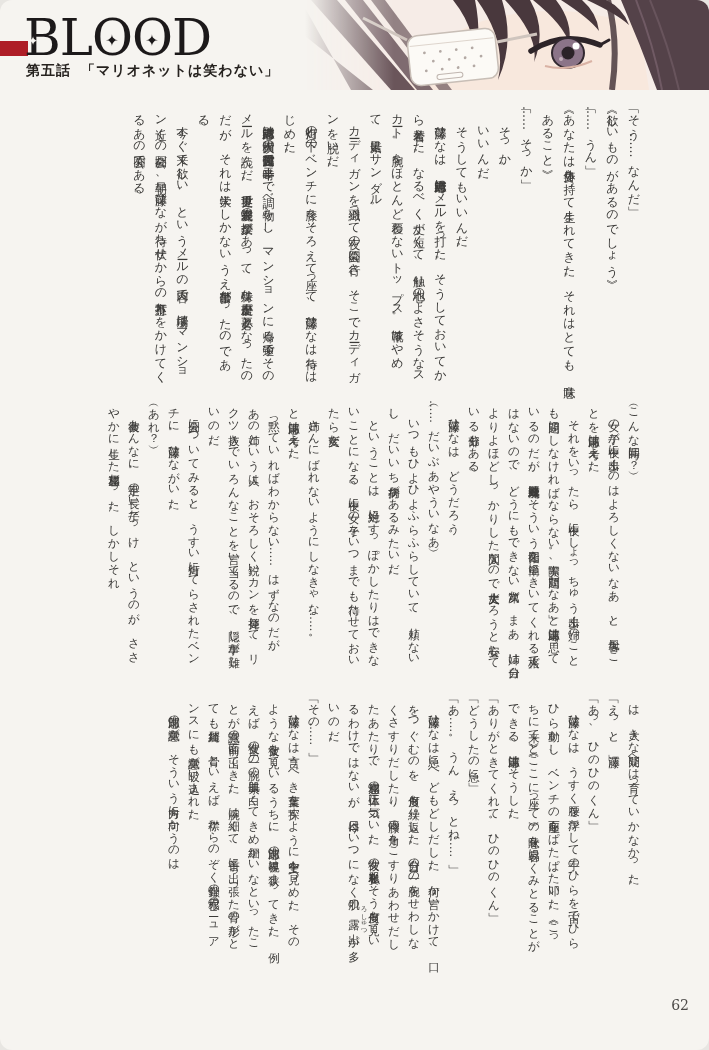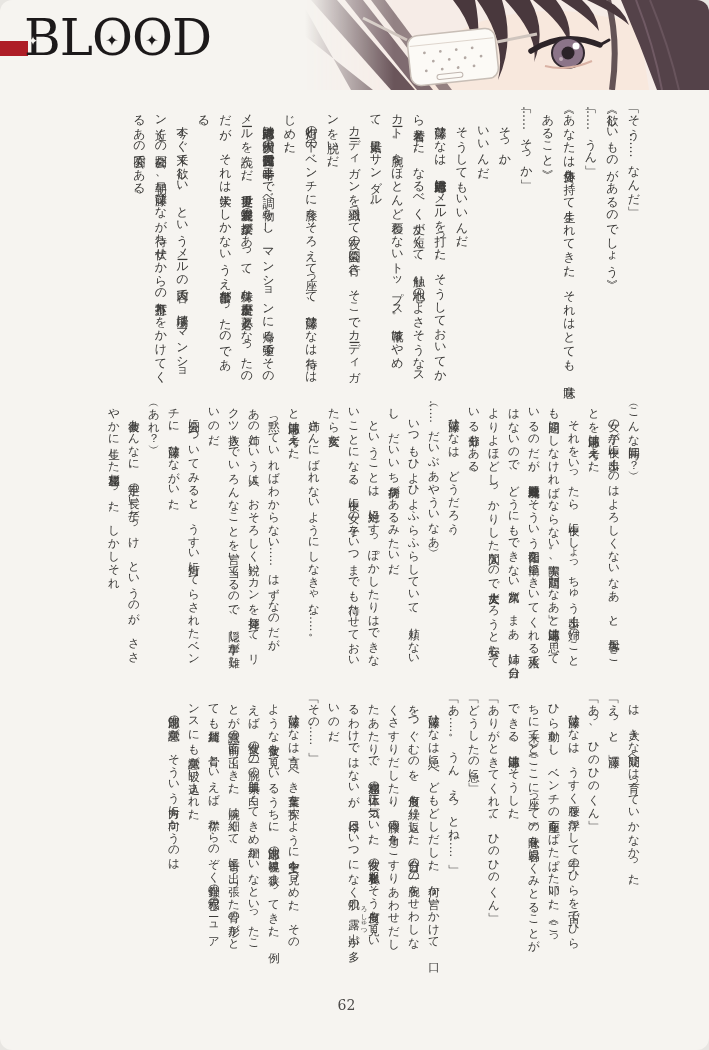--- a/index.html
+++ b/index.html
@@ -50,35 +50,38 @@
     font-family:"DejaVu Serif","Liberation Serif",serif;
   }
   .band p{margin:0;padding:0;}
   .band-1{top:106px;height:278px;font-size:12px;line-height:21.5px;}
   .band-2{top:400px;height:266px;font-size:11.5px;line-height:20px;}
   .band-3{top:696px;height:258px;font-size:11.5px;line-height:20px;}
   ruby rt{font-size:6.5px;color:#3b3a38;letter-spacing:0;}
   
   .page-number{
     position:absolute;left:4px;right:20px;top:997px;
-    text-align:center;font-size:14px;color:#4c4a48;
+    text-align:right;font-size:14px;color:#4c4a48;
     font-family:"DejaVu Serif","Liberation Serif",serif;
   }
 </style>
 </head>
 <body>
 
 <div class="page">
 
   <div class="red-bar"></div>
 
   <div class="logo">
     <span class="logo-bl"><span>BL</span><span class="b-diamond">✦</span></span><span class="logo-o"><span>O</span><span class="o-diamond">✦</span></span><span class="logo-o"><span>O</span><span class="o-diamond">✦</span></span><span>D</span>
   </div>
 
+  <div class="chapter-line">
+    <span>第五話</span><span class="sep"></span><span>「マリオネットは笑わない」</span>
+  </div>
 
   <svg class="header-art" viewBox="0 0 404 90" xmlns="http://www.w3.org/2000/svg">
     <defs>
       <linearGradient id="fade" x1="0" y1="0" x2="1" y2="0">
         <stop offset="0" stop-color="#000000"></stop>
         <stop offset="0.22" stop-color="#ffffff"></stop>
       </linearGradient>
       <mask id="fadem">
           <rect x="0" y="0" width="404" height="90" fill="url(#fade)"></rect>
         </mask>

